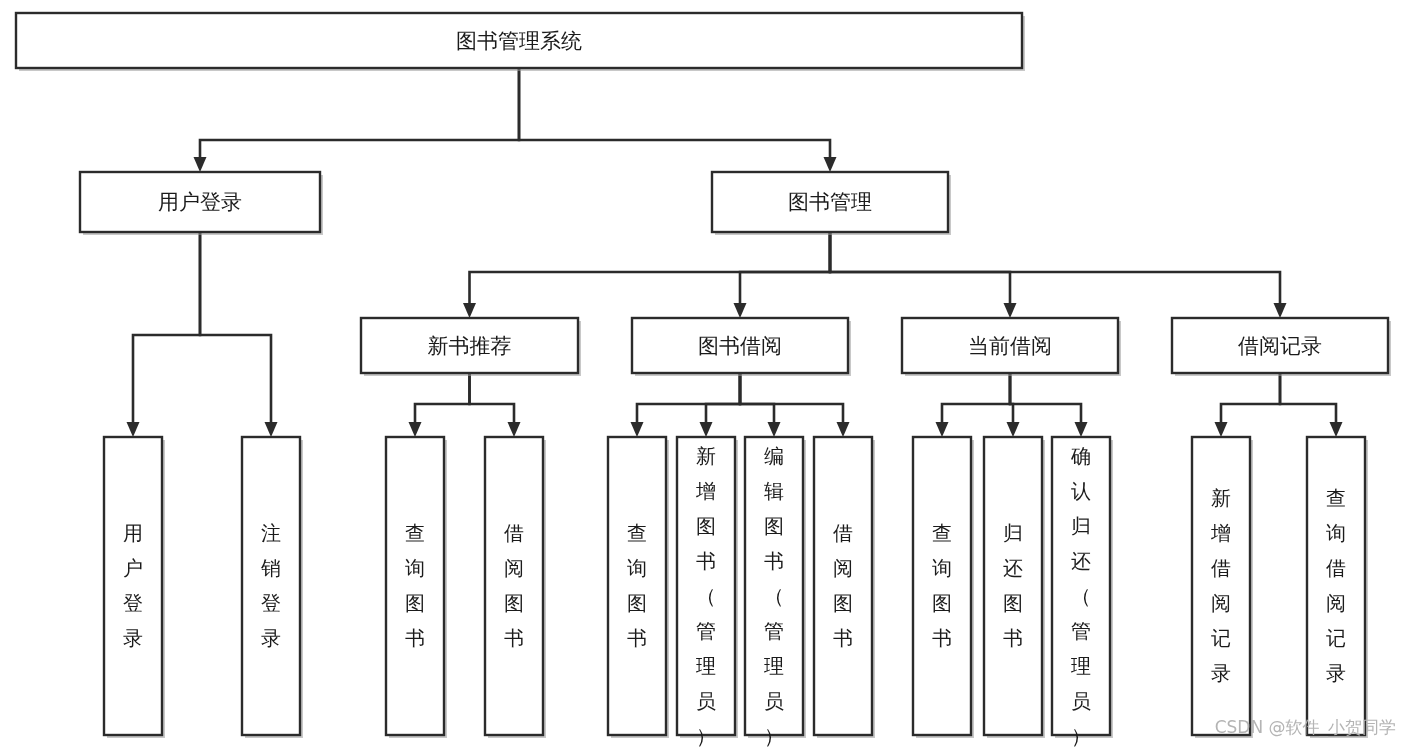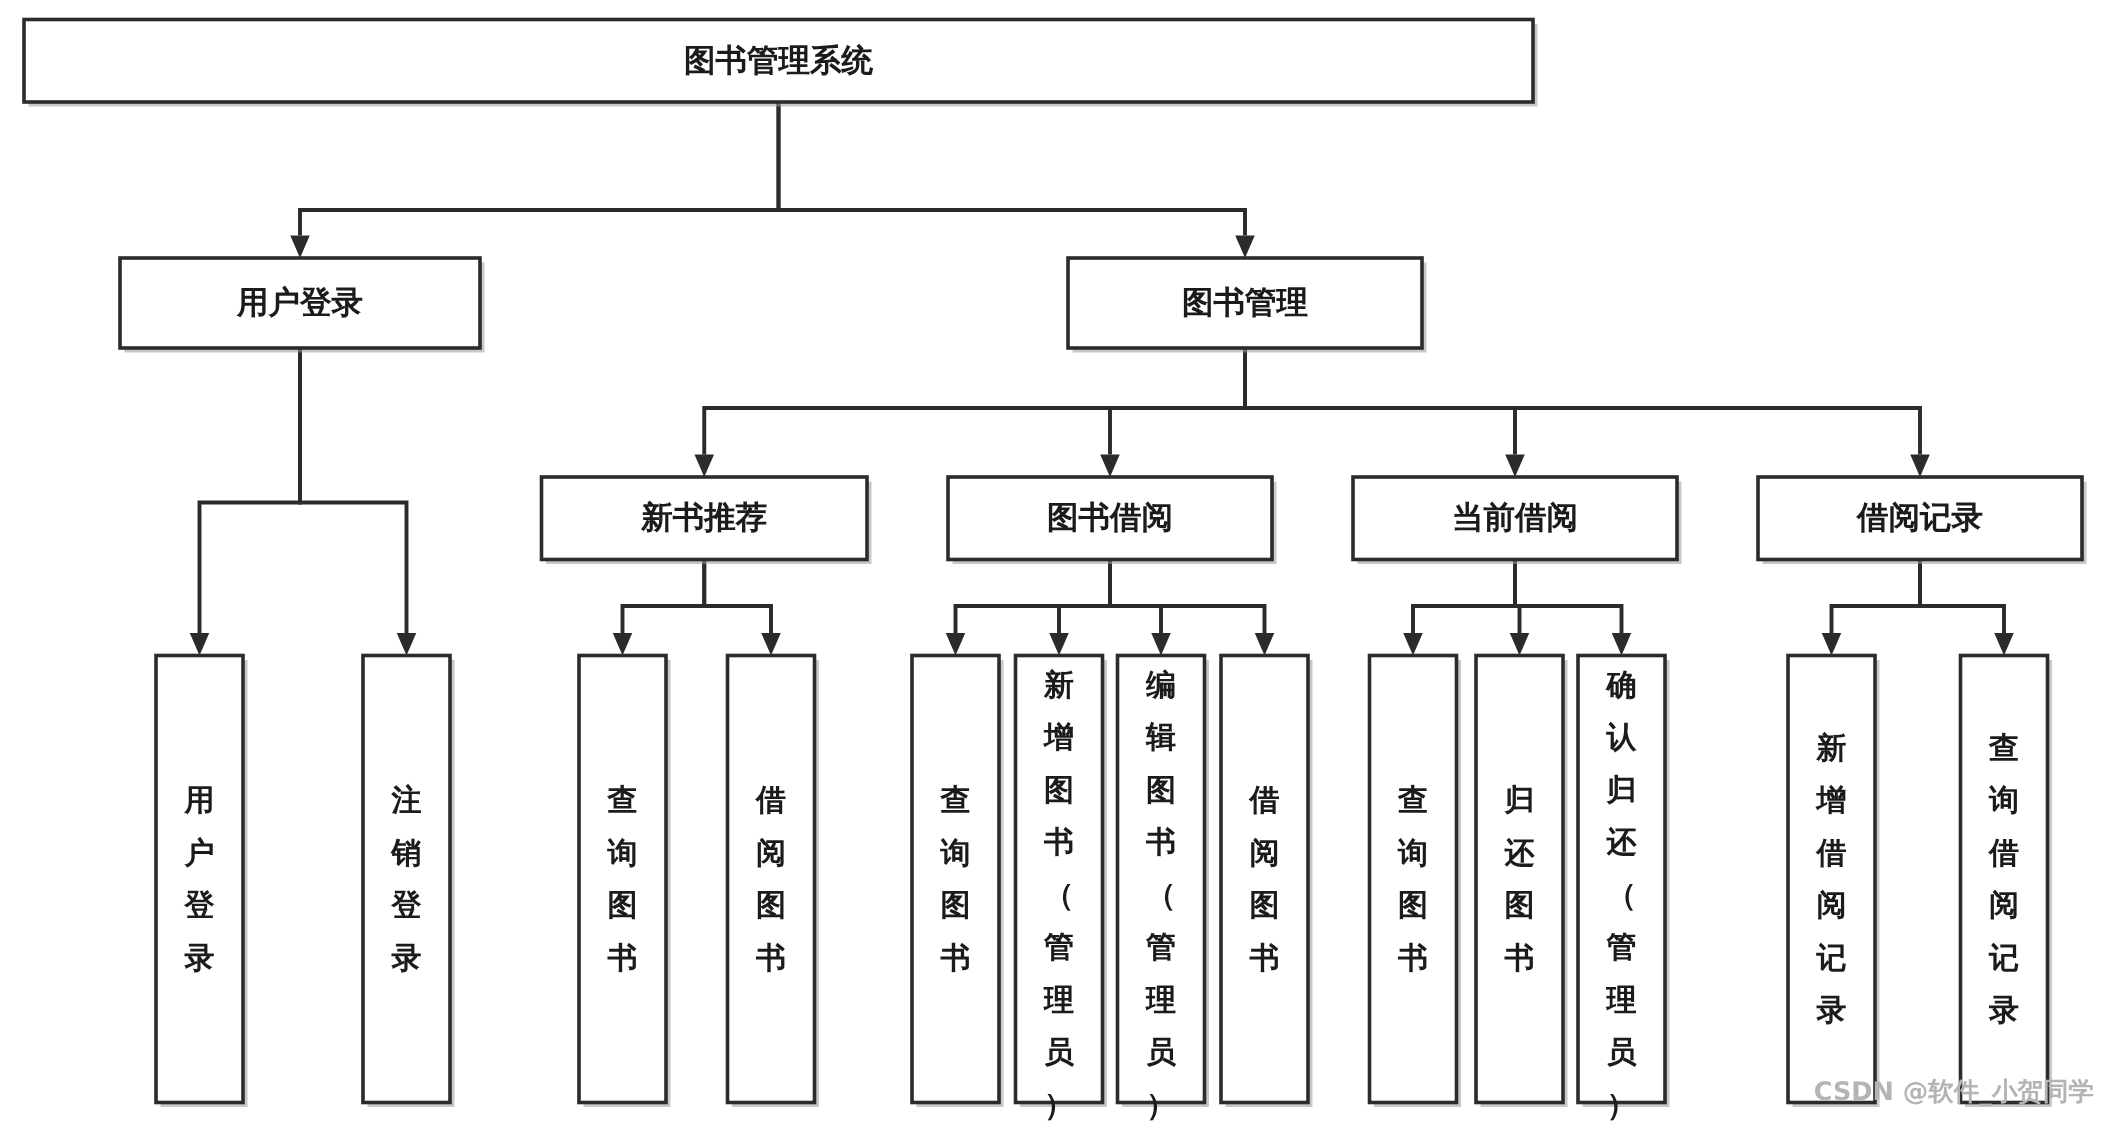--- a/index.html
+++ b/index.html
@@ -14,21 +14,20 @@
     position: relative;
     overflow: hidden;
     font-family: "DejaVu Sans", "Liberation Sans", sans-serif;
   }
   #diagram-root {
     position: absolute;
     left: 0;
     top: 0;
     width: 1146px;
     height: 747px;
-    font-weight: bold;
   }
   svg.flow {
     display: block;
     width: 1405px;
     height: 747px;
   }
   .node-box {
     fill: #ffffff;
     stroke: #2b2b2b;
     stroke-width: 2.4;

